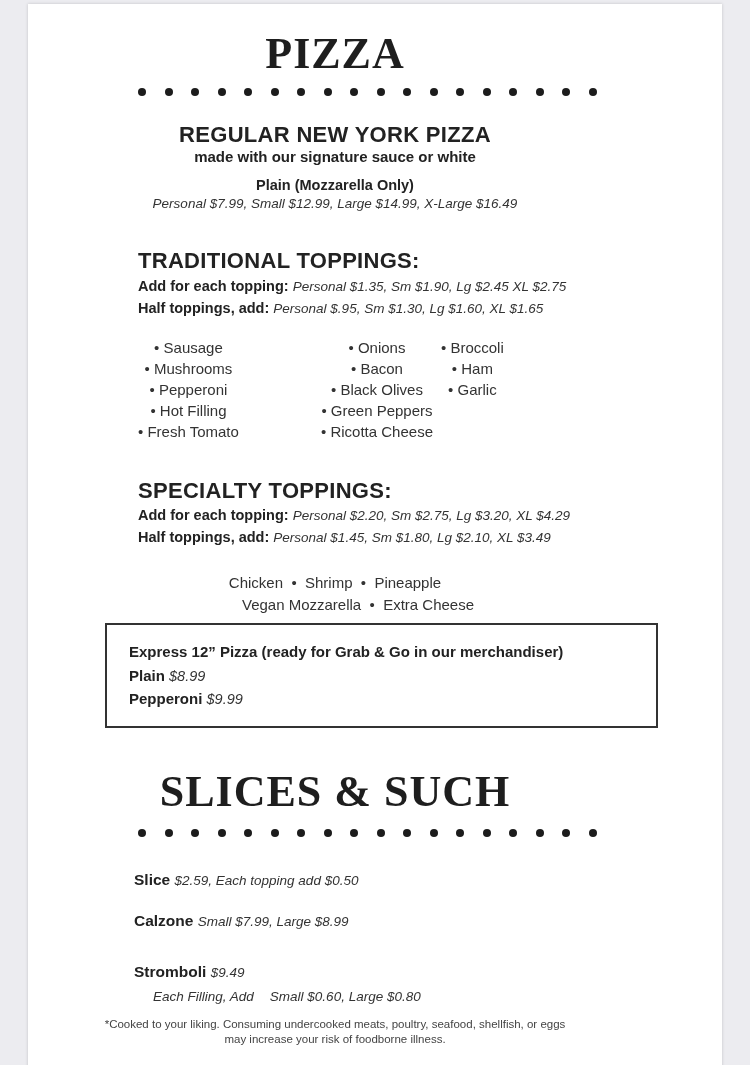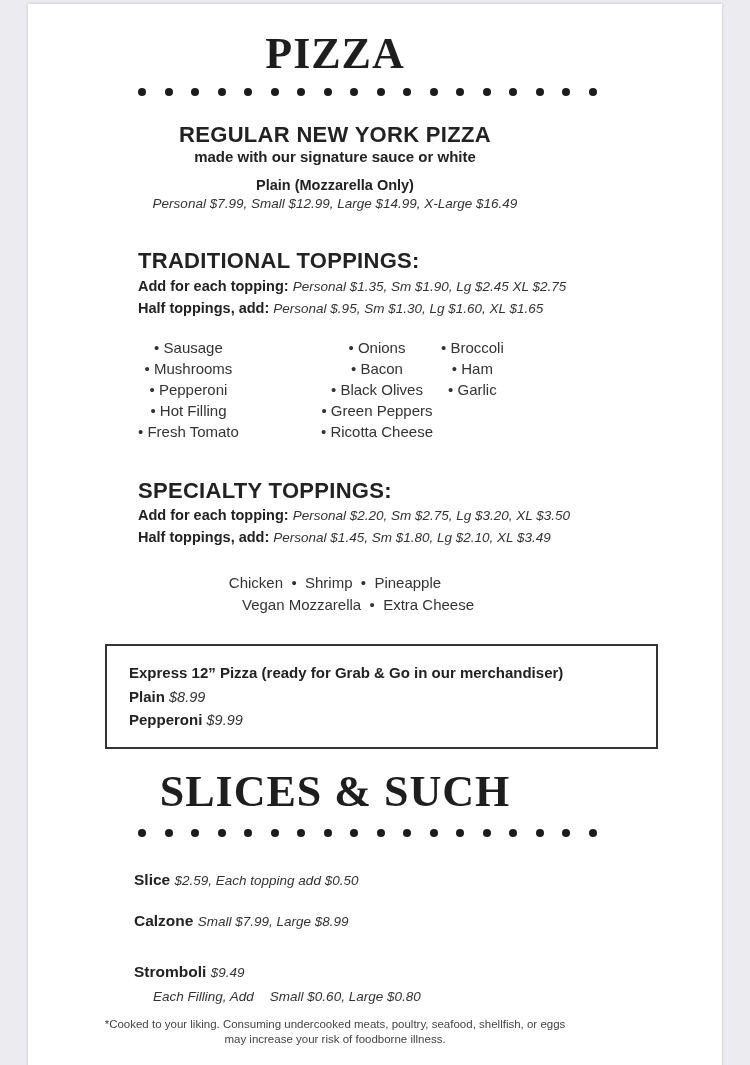--- a/index.html
+++ b/index.html
@@ -39,21 +39,21 @@
   .bold { font-weight: bold; }
   .ital { font-style: italic; }
   .h-sub { font-size: 22px; font-weight: bold; letter-spacing: 0.3px; }
   .line { font-size: 14.5px; white-space: nowrap; }
   .line .lbl { font-weight: bold; }
   .line .val { font-style: italic; font-size: 13.5px; color: #333; }
   .col { position: absolute; font-size: 15px; line-height: 21px; color: #333; }
   .col div { white-space: nowrap; text-align: center; }
   .express {
     position: absolute;
-    left: 105px; top: 644px;
+    left: 105px; top: 623px;
     width: 553px; height: 105px;
     border: 2px solid #333;
   }
   .footer { font-size: 11.5px; color: #444; line-height: 15px; }
 </style>
 </head>
 <body>
 
 <div class="page"></div>
 
@@ -110,21 +110,21 @@
 </div>
 <div class="col" style="left:441px; top:337px;">
   <div>• Broccoli</div>
   <div>• Ham</div>
   <div>• Garlic</div>
 </div>
 
 <div class="abs h-sub" style="left:138px; top:478px;">SPECIALTY TOPPINGS:</div>
 <div class="abs line" style="left:138px; top:507px;">
   <span class="lbl">Add for each topping:</span>
-  <span class="val">Personal $2.20, Sm $2.75, Lg $3.20, XL $3.50</span>
+  <span class="val">Personal $2.20, Sm $2.75, Lg $3.20, XL $4.29</span>
 </div>
 <div class="abs line" style="left:138px; top:529px;">
   <span class="lbl">Half toppings, add:</span>
   <span class="val">Personal $1.45, Sm $1.80, Lg $2.10, XL $3.49</span>
 </div>
 <div class="abs center" style="top:574px; font-size:15px; color:#333; white-space:pre;">Chicken  •  Shrimp  •  Pineapple</div>
 <div class="abs center" style="top:596px; font-size:15px; color:#333; white-space:pre;padding-left:46px;">Vegan Mozzarella  •  Extra Cheese</div>
 
 <div class="express">
   <div class="abs bold" style="left:22px; top:18px; font-size:15px; white-space:nowrap;">Express 12” Pizza (ready for Grab &amp; Go in our merchandiser)</div>

